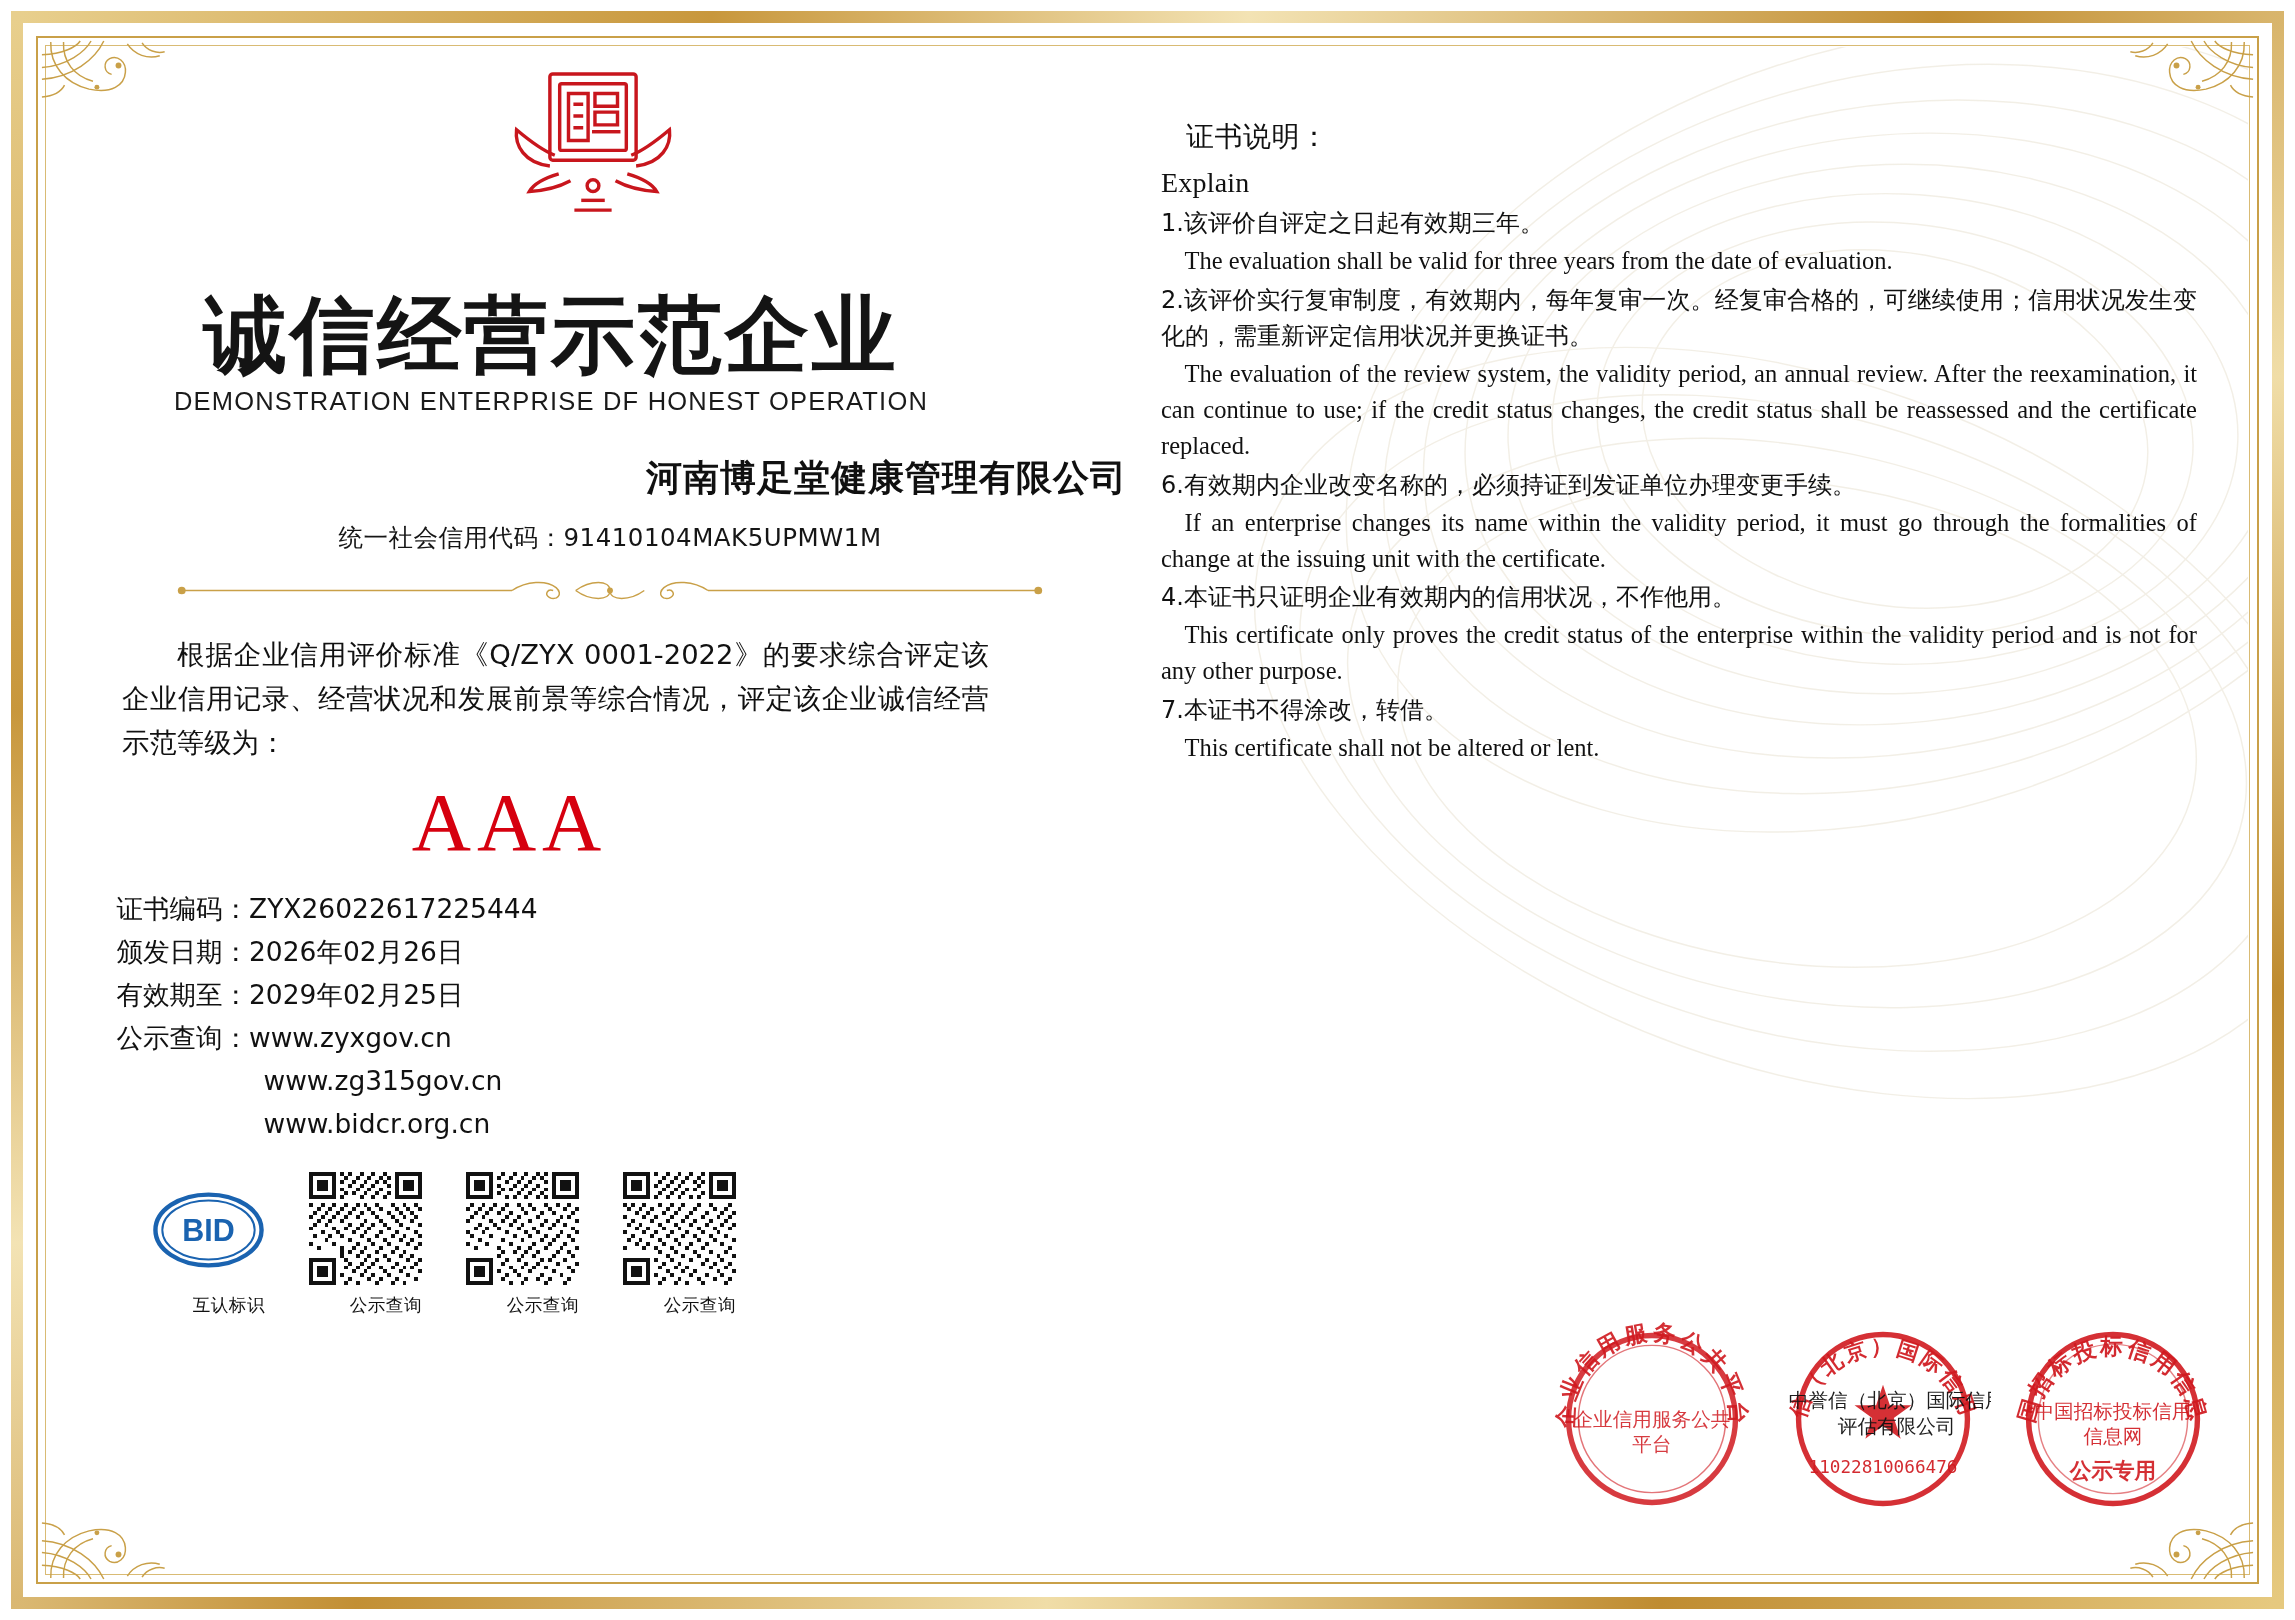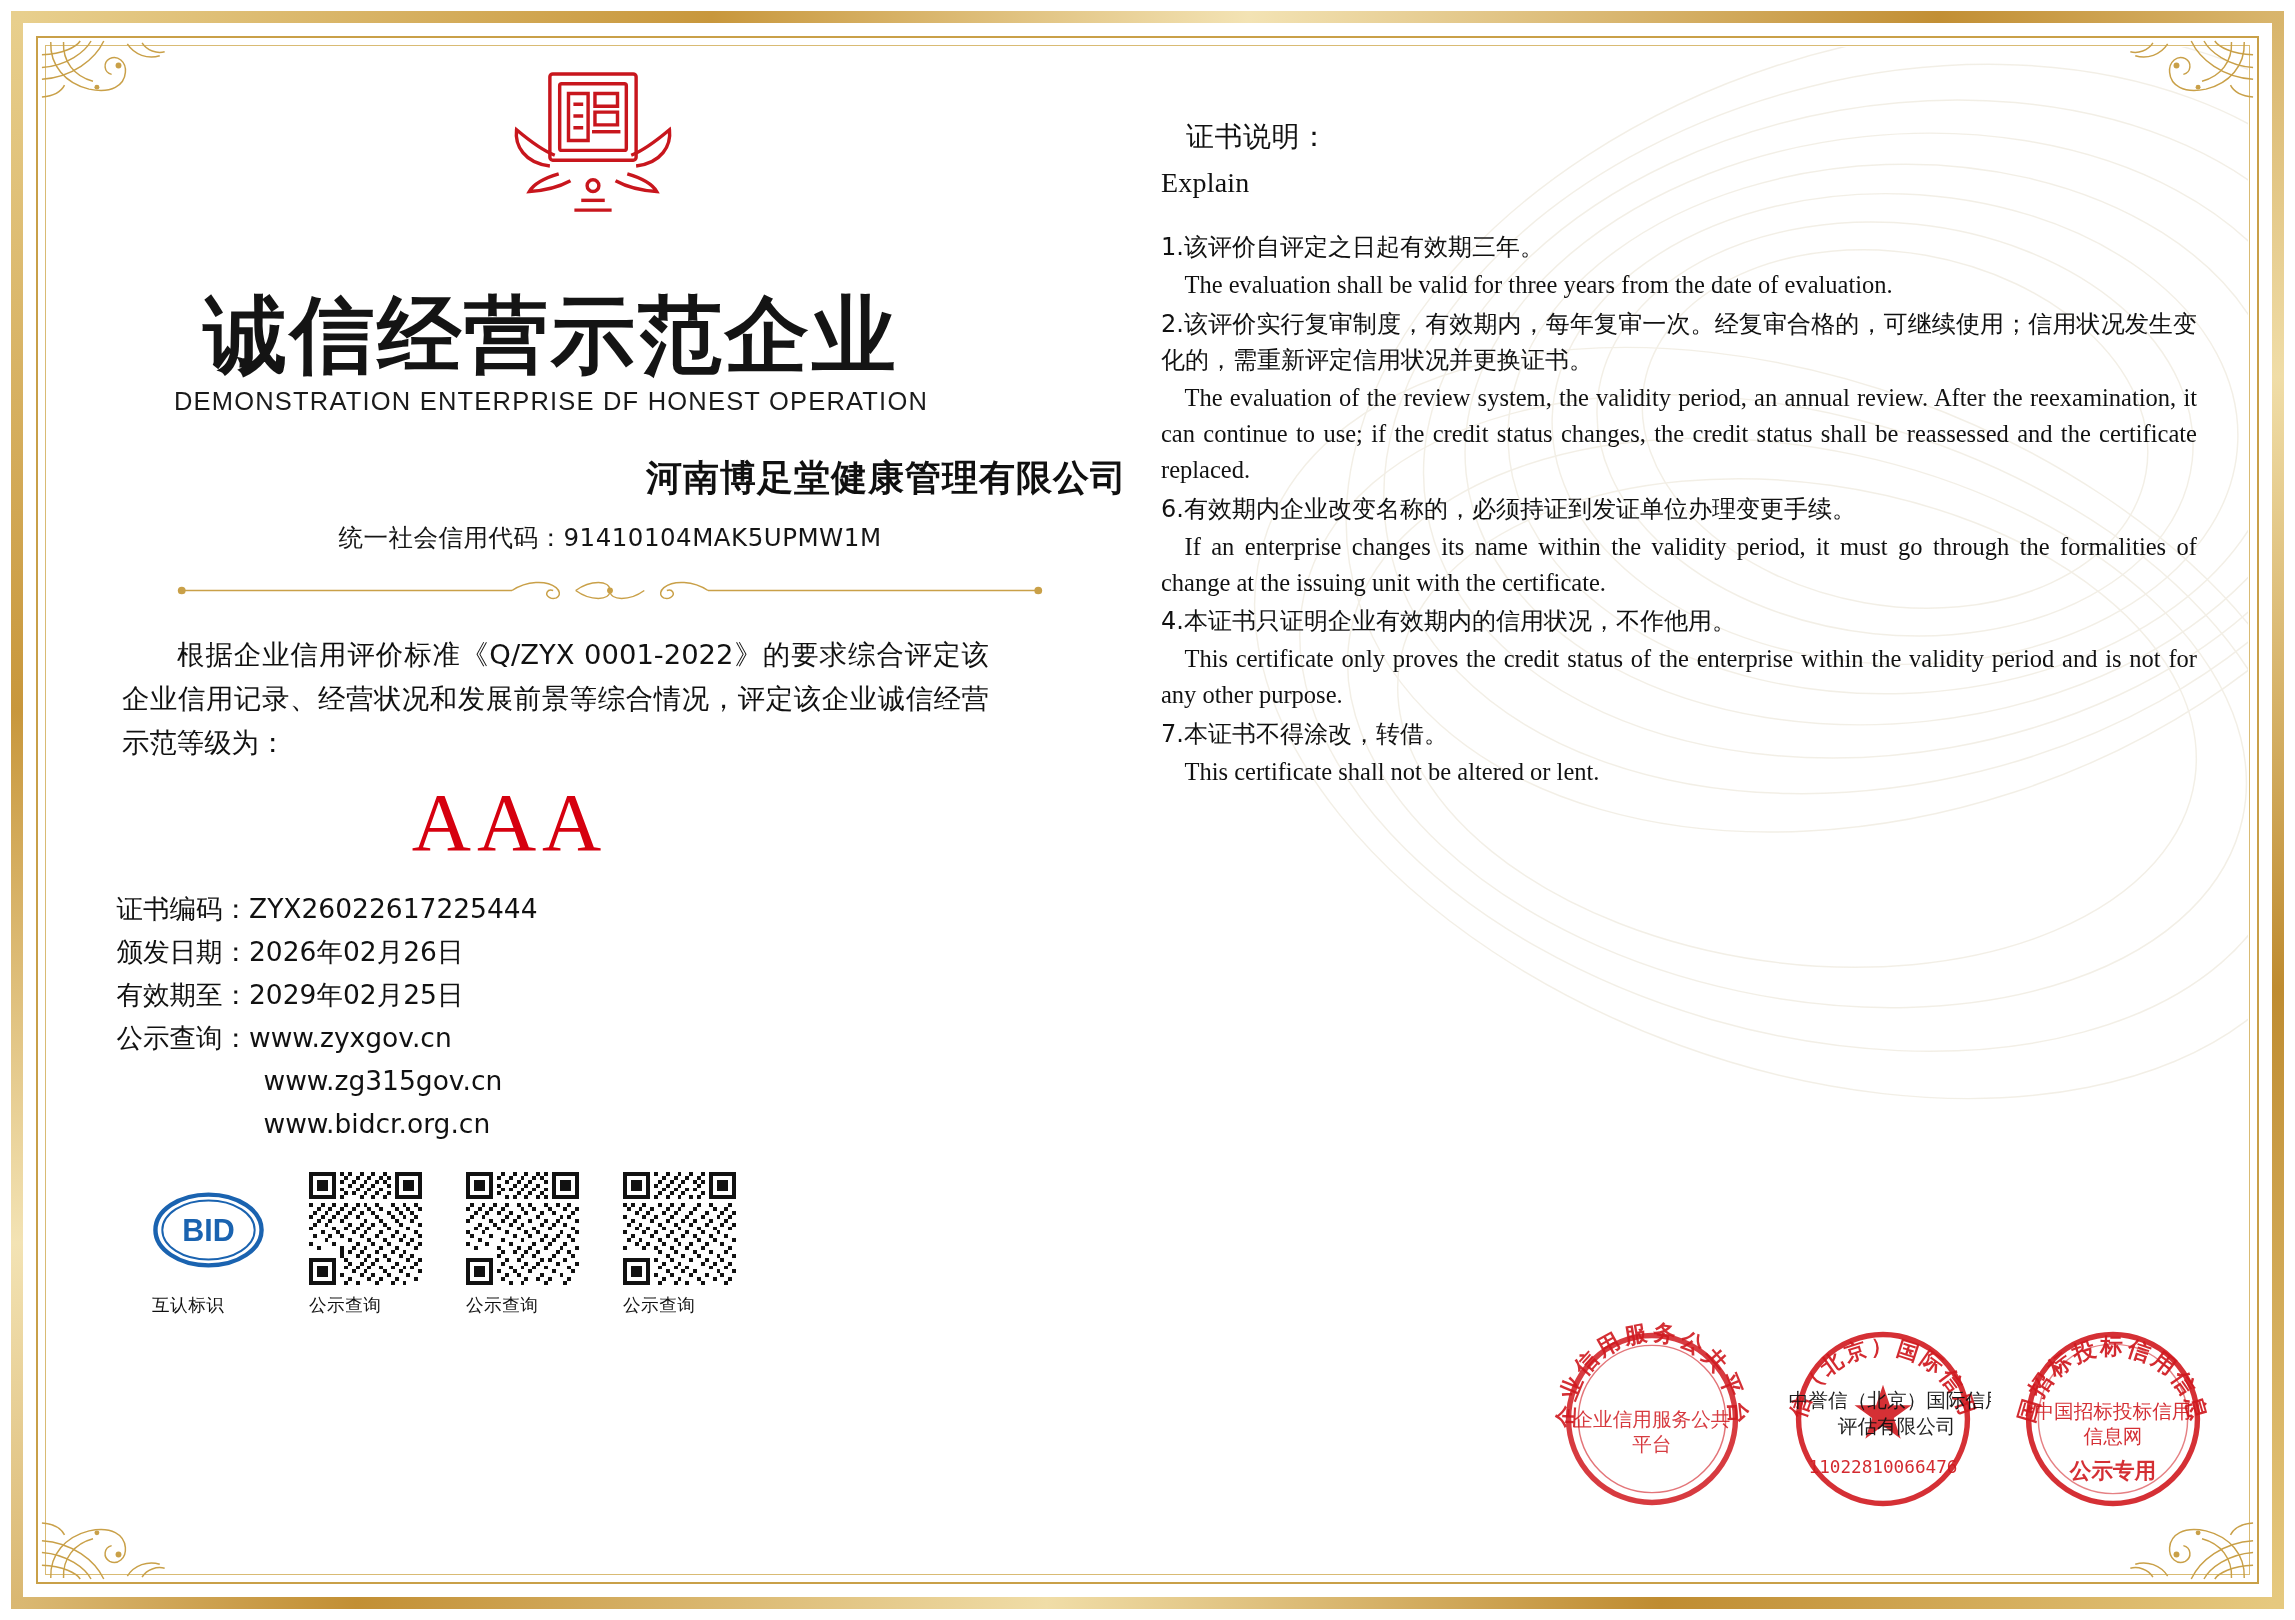--- a/index.html
+++ b/index.html
@@ -182,21 +182,21 @@
   .details .label { display:inline-block; }
   .details .sub { display:inline-block; margin-left: 147px; }
 
   
   .badges {
     display: flex;
     align-items: flex-end;
     margin: 26.5px 0 0 59px;
     gap: 44px;
   }
-  .badge { text-align: left; }
+  .badge { text-align: right; }
   .badge-img { width: 113px; height: 113px; }
   .badge-img svg, .badge-img canvas { display:block; }
   .badge-cap {
     font-family: "DejaVu Sans", sans-serif;
     font-size: 17.6px;
     color: #111;
     margin-top: 8px;
     letter-spacing: 0.5px;
   }
   .qr { width: 113px; height: 113px; }
@@ -209,21 +209,21 @@
     letter-spacing: 0.5px;
     margin-left: 25px;
   }
   .explain-title-en {
     font-family: "Liberation Serif", serif;
     font-size: 28px;
     color: #111;
     margin-top: 10.8px;
     letter-spacing: 0.2px;
   }
-  .explain-list { margin-top: 30px; }
+  .explain-list { margin-top: 6px; }
   .ex-cn {
     font-family: "DejaVu Sans", sans-serif;
     font-size: 24px;
     line-height: 1.5;
     color: #111;
     text-align: justify;
     margin-top: 2.9px;
   }
   .ex-en {
     font-family: "Liberation Serif", serif;

